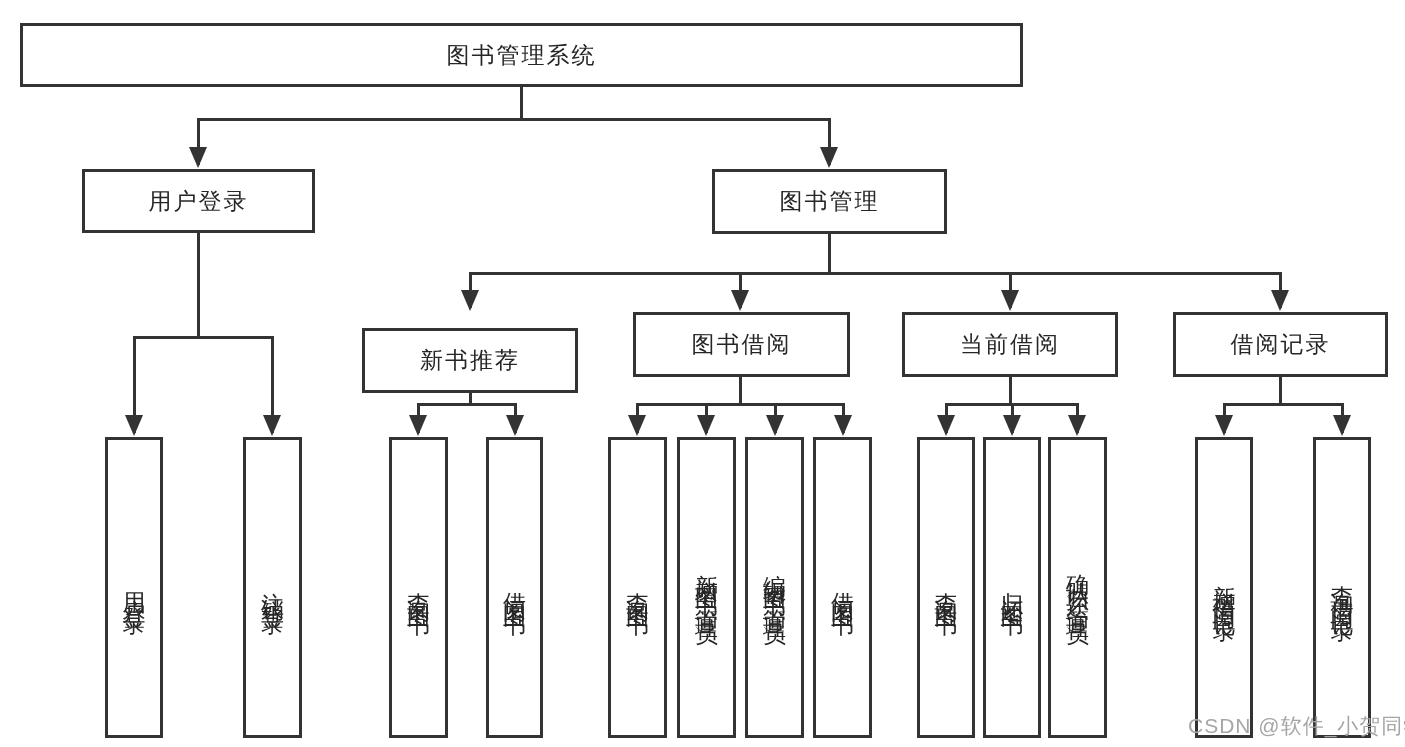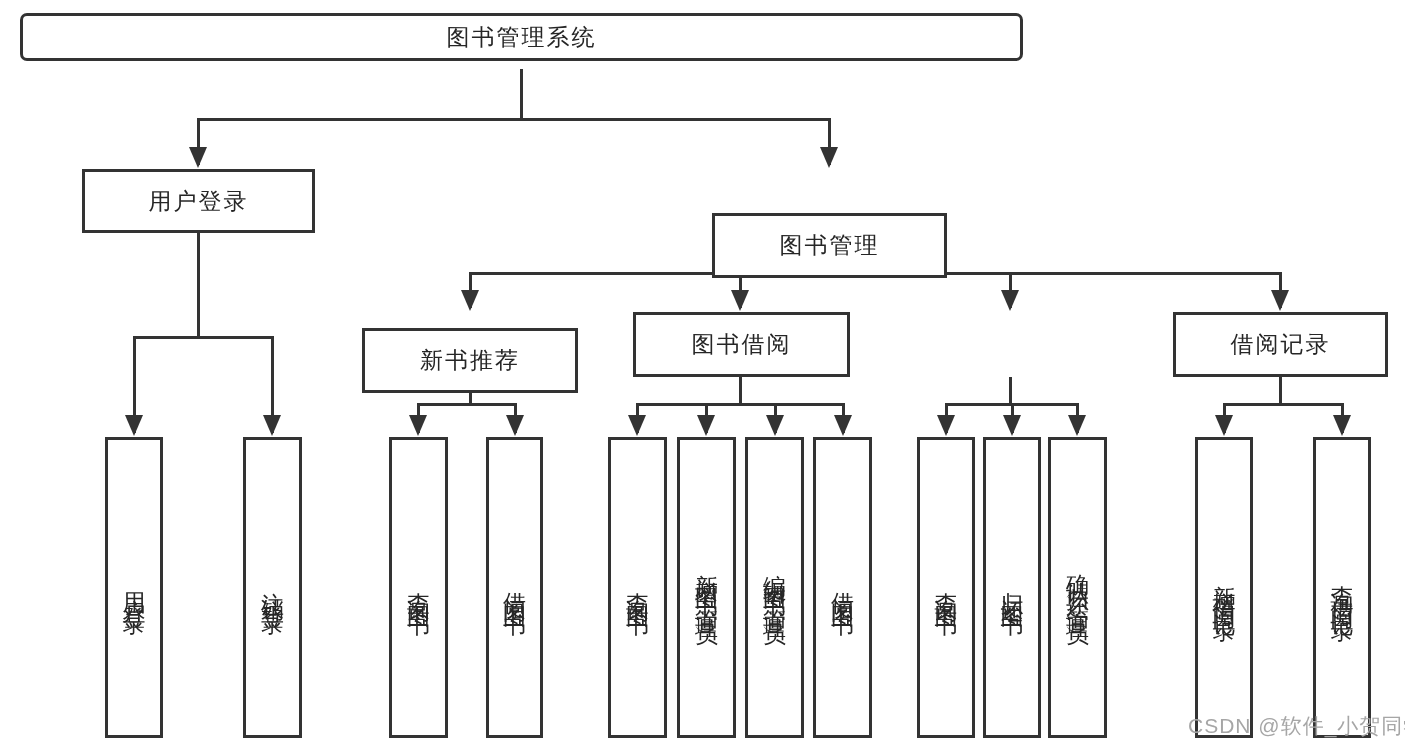--- a/index.html
+++ b/index.html
@@ -112,34 +112,37 @@
     <div class="cline" style="left: 1011px; top: 403px; width: 3px; height: 30px;"></div>
     <div class="arrowhead" style="left: 1003px; top: 415px;"></div>
     <div class="cline" style="left: 1076px; top: 403px; width: 3px; height: 30px;"></div>
     <div class="arrowhead" style="left: 1068px; top: 415px;"></div>
     <div class="cline" style="left: 1279px; top: 377px; width: 3px; height: 29px;"></div>
     <div class="cline" style="left: 1223px; top: 403px; width: 121px; height: 3px;"></div>
     <div class="cline" style="left: 1223px; top: 403px; width: 3px; height: 30px;"></div>
     <div class="arrowhead" style="left: 1215px; top: 415px;"></div>
     <div class="cline" style="left: 1341px; top: 403px; width: 3px; height: 30px;"></div>
     <div class="arrowhead" style="left: 1333px; top: 415px;"></div>
-    <div class="box h" style="left: 20px; top: 13px; width: 1003px; height: 48px; border-radius: 7px;">
+    <div class="box h" style="left: 20px; top: 23px; width: 1003px; height: 64px;">
       <span>图书管理系统</span>
     </div>
     <div class="box h" style="left: 82px; top: 169px; width: 233px; height: 64px;">
       <span>用户登录</span>
     </div>
-    <div class="box h" style="left: 712px; top: 169px; width: 235px; height: 65px; margin-top: 44px;">
+    <div class="box h" style="left: 712px; top: 169px; width: 235px; height: 65px;">
       <span>图书管理</span>
     </div>
     <div class="box h" style="left: 362px; top: 328px; width: 216px; height: 65px;">
       <span>新书推荐</span>
     </div>
     <div class="box h" style="left: 633px; top: 312px; width: 217px; height: 65px; font-family: Liberation Mono, monospace;">
       <span>图书借阅</span>
+    </div>
+    <div class="box h" style="left: 902px; top: 312px; width: 216px; height: 65px;">
+      <span>当前借阅</span>
     </div>
     <div class="box h" style="left: 1173px; top: 312px; width: 215px; height: 65px;">
       <span>借阅记录</span>
     </div>
     <div class="box v" style="left: 105px; top: 437px; width: 58px; height: 301px;">
       <span>用户登录</span>
     </div>
     <div class="box v" style="left: 243px; top: 437px; width: 59px; height: 301px;">
       <span>注销登录</span>
     </div>

